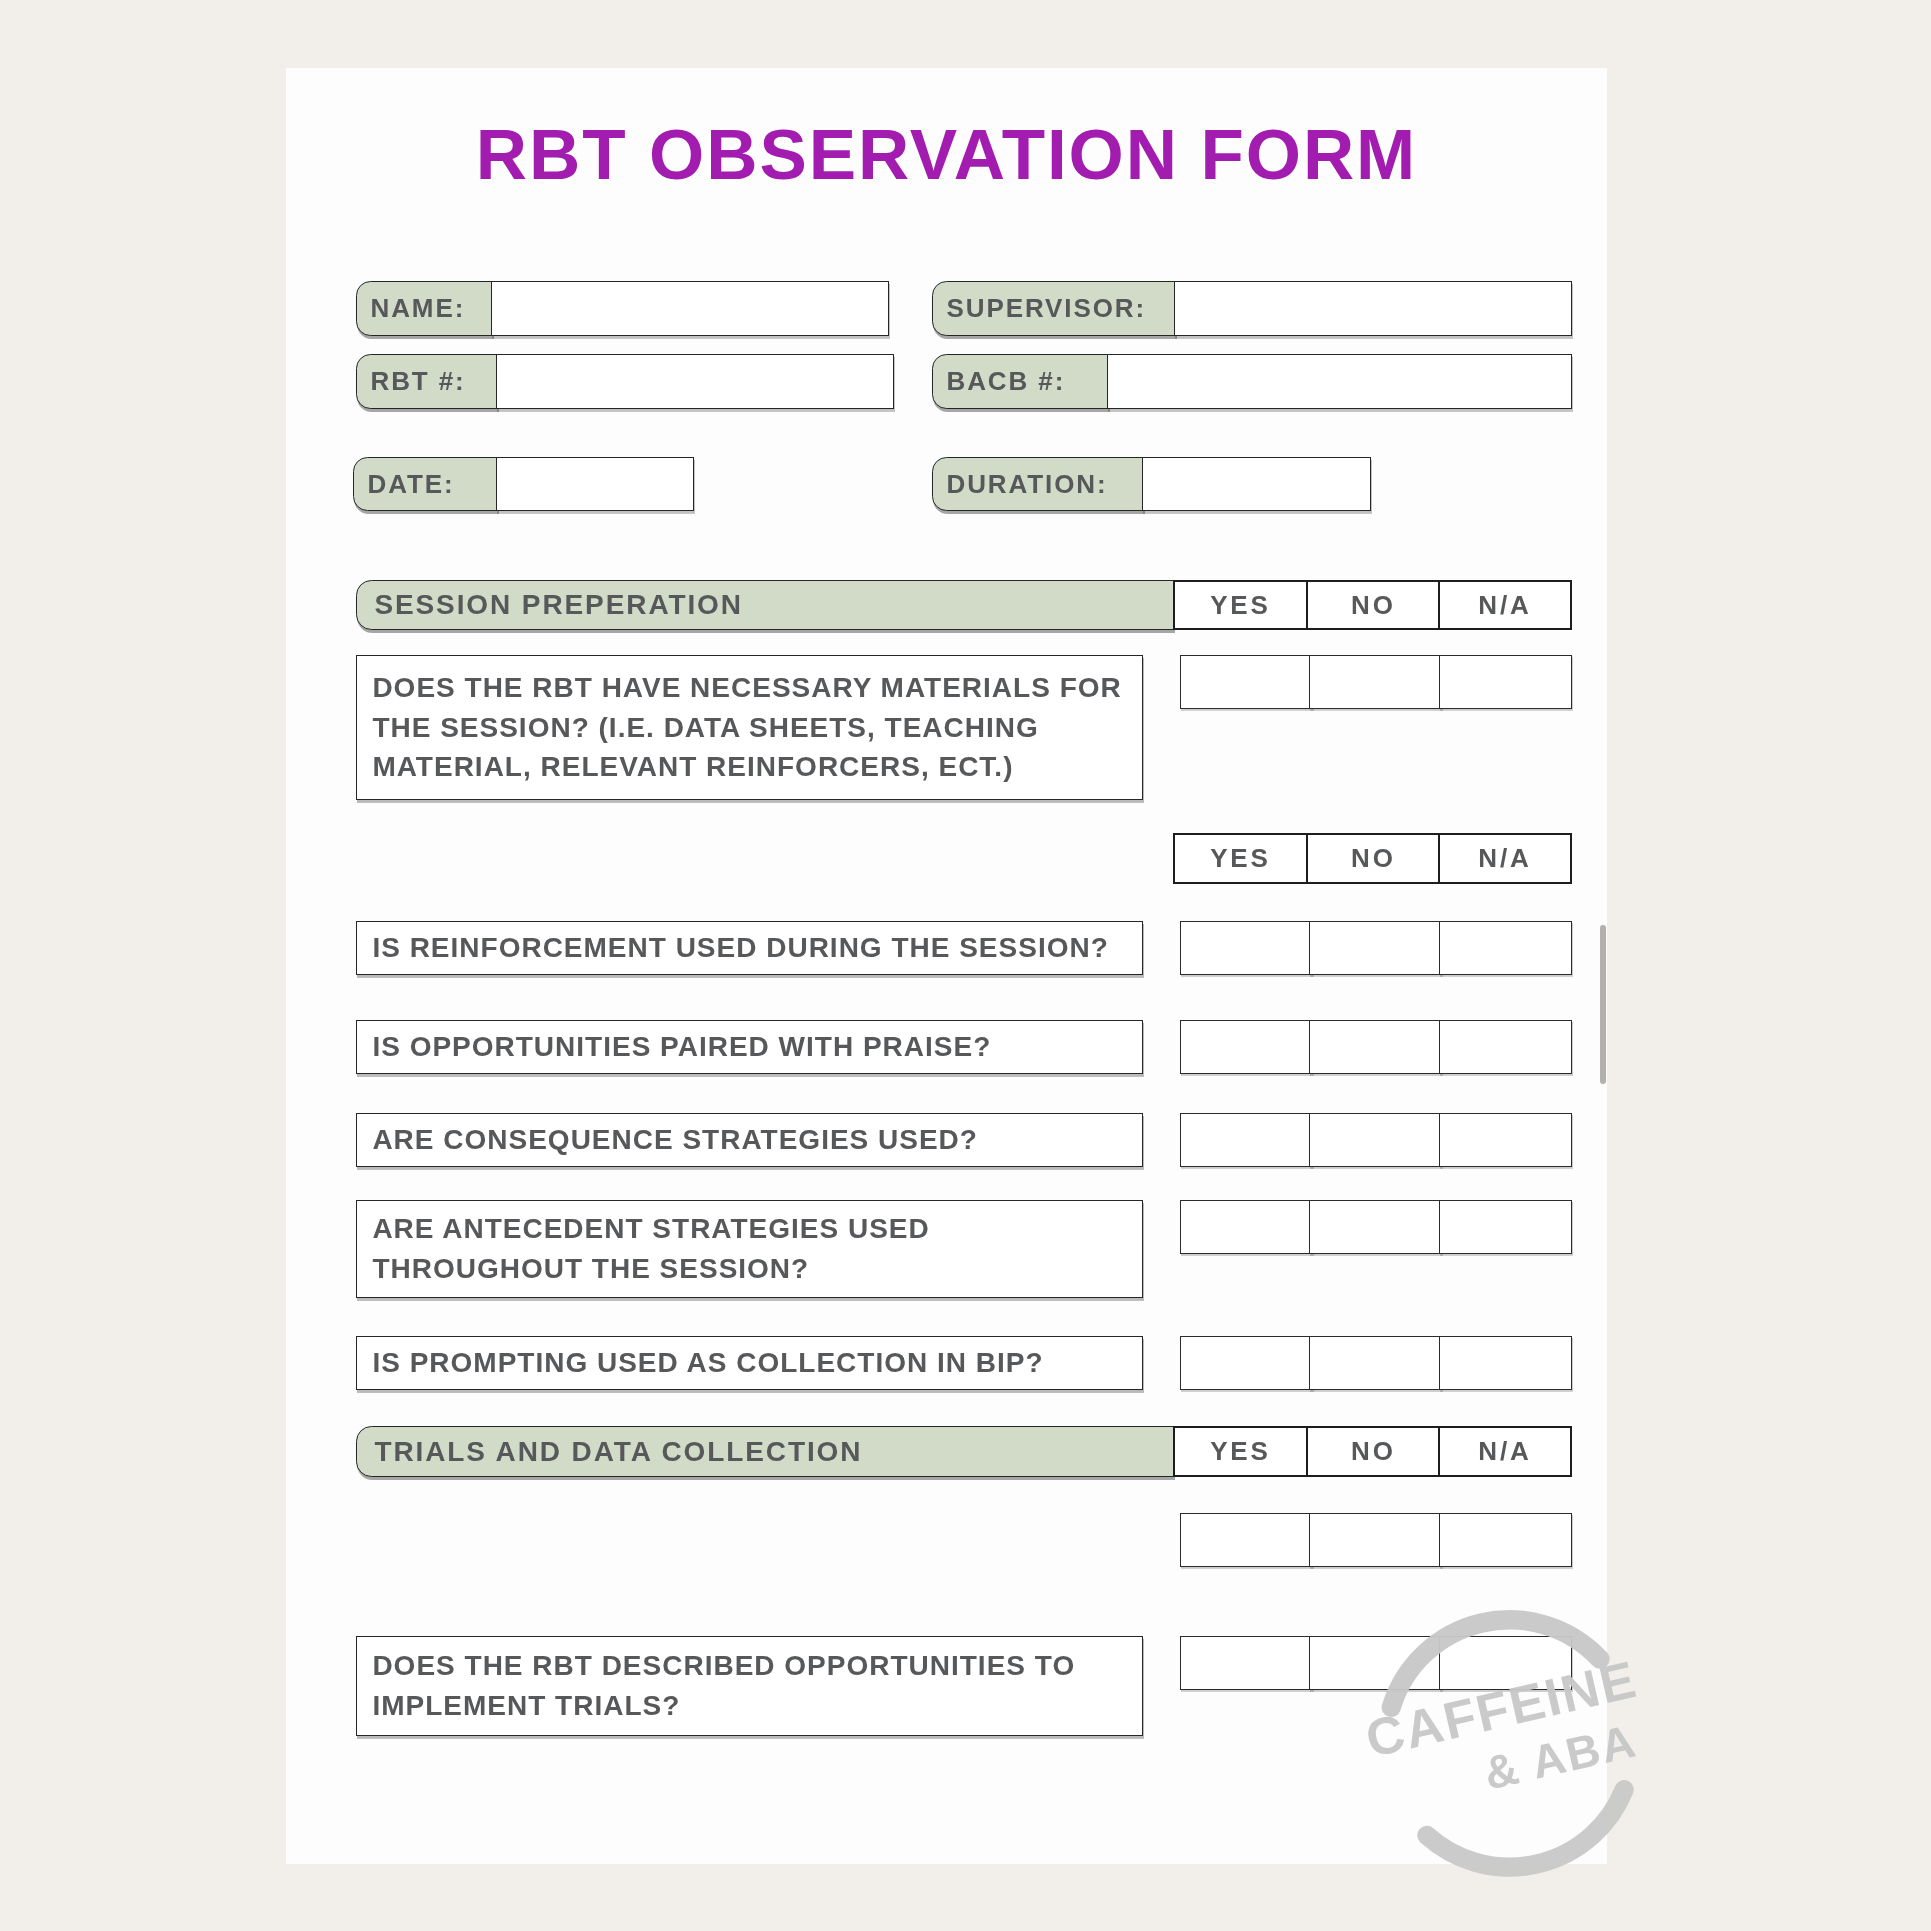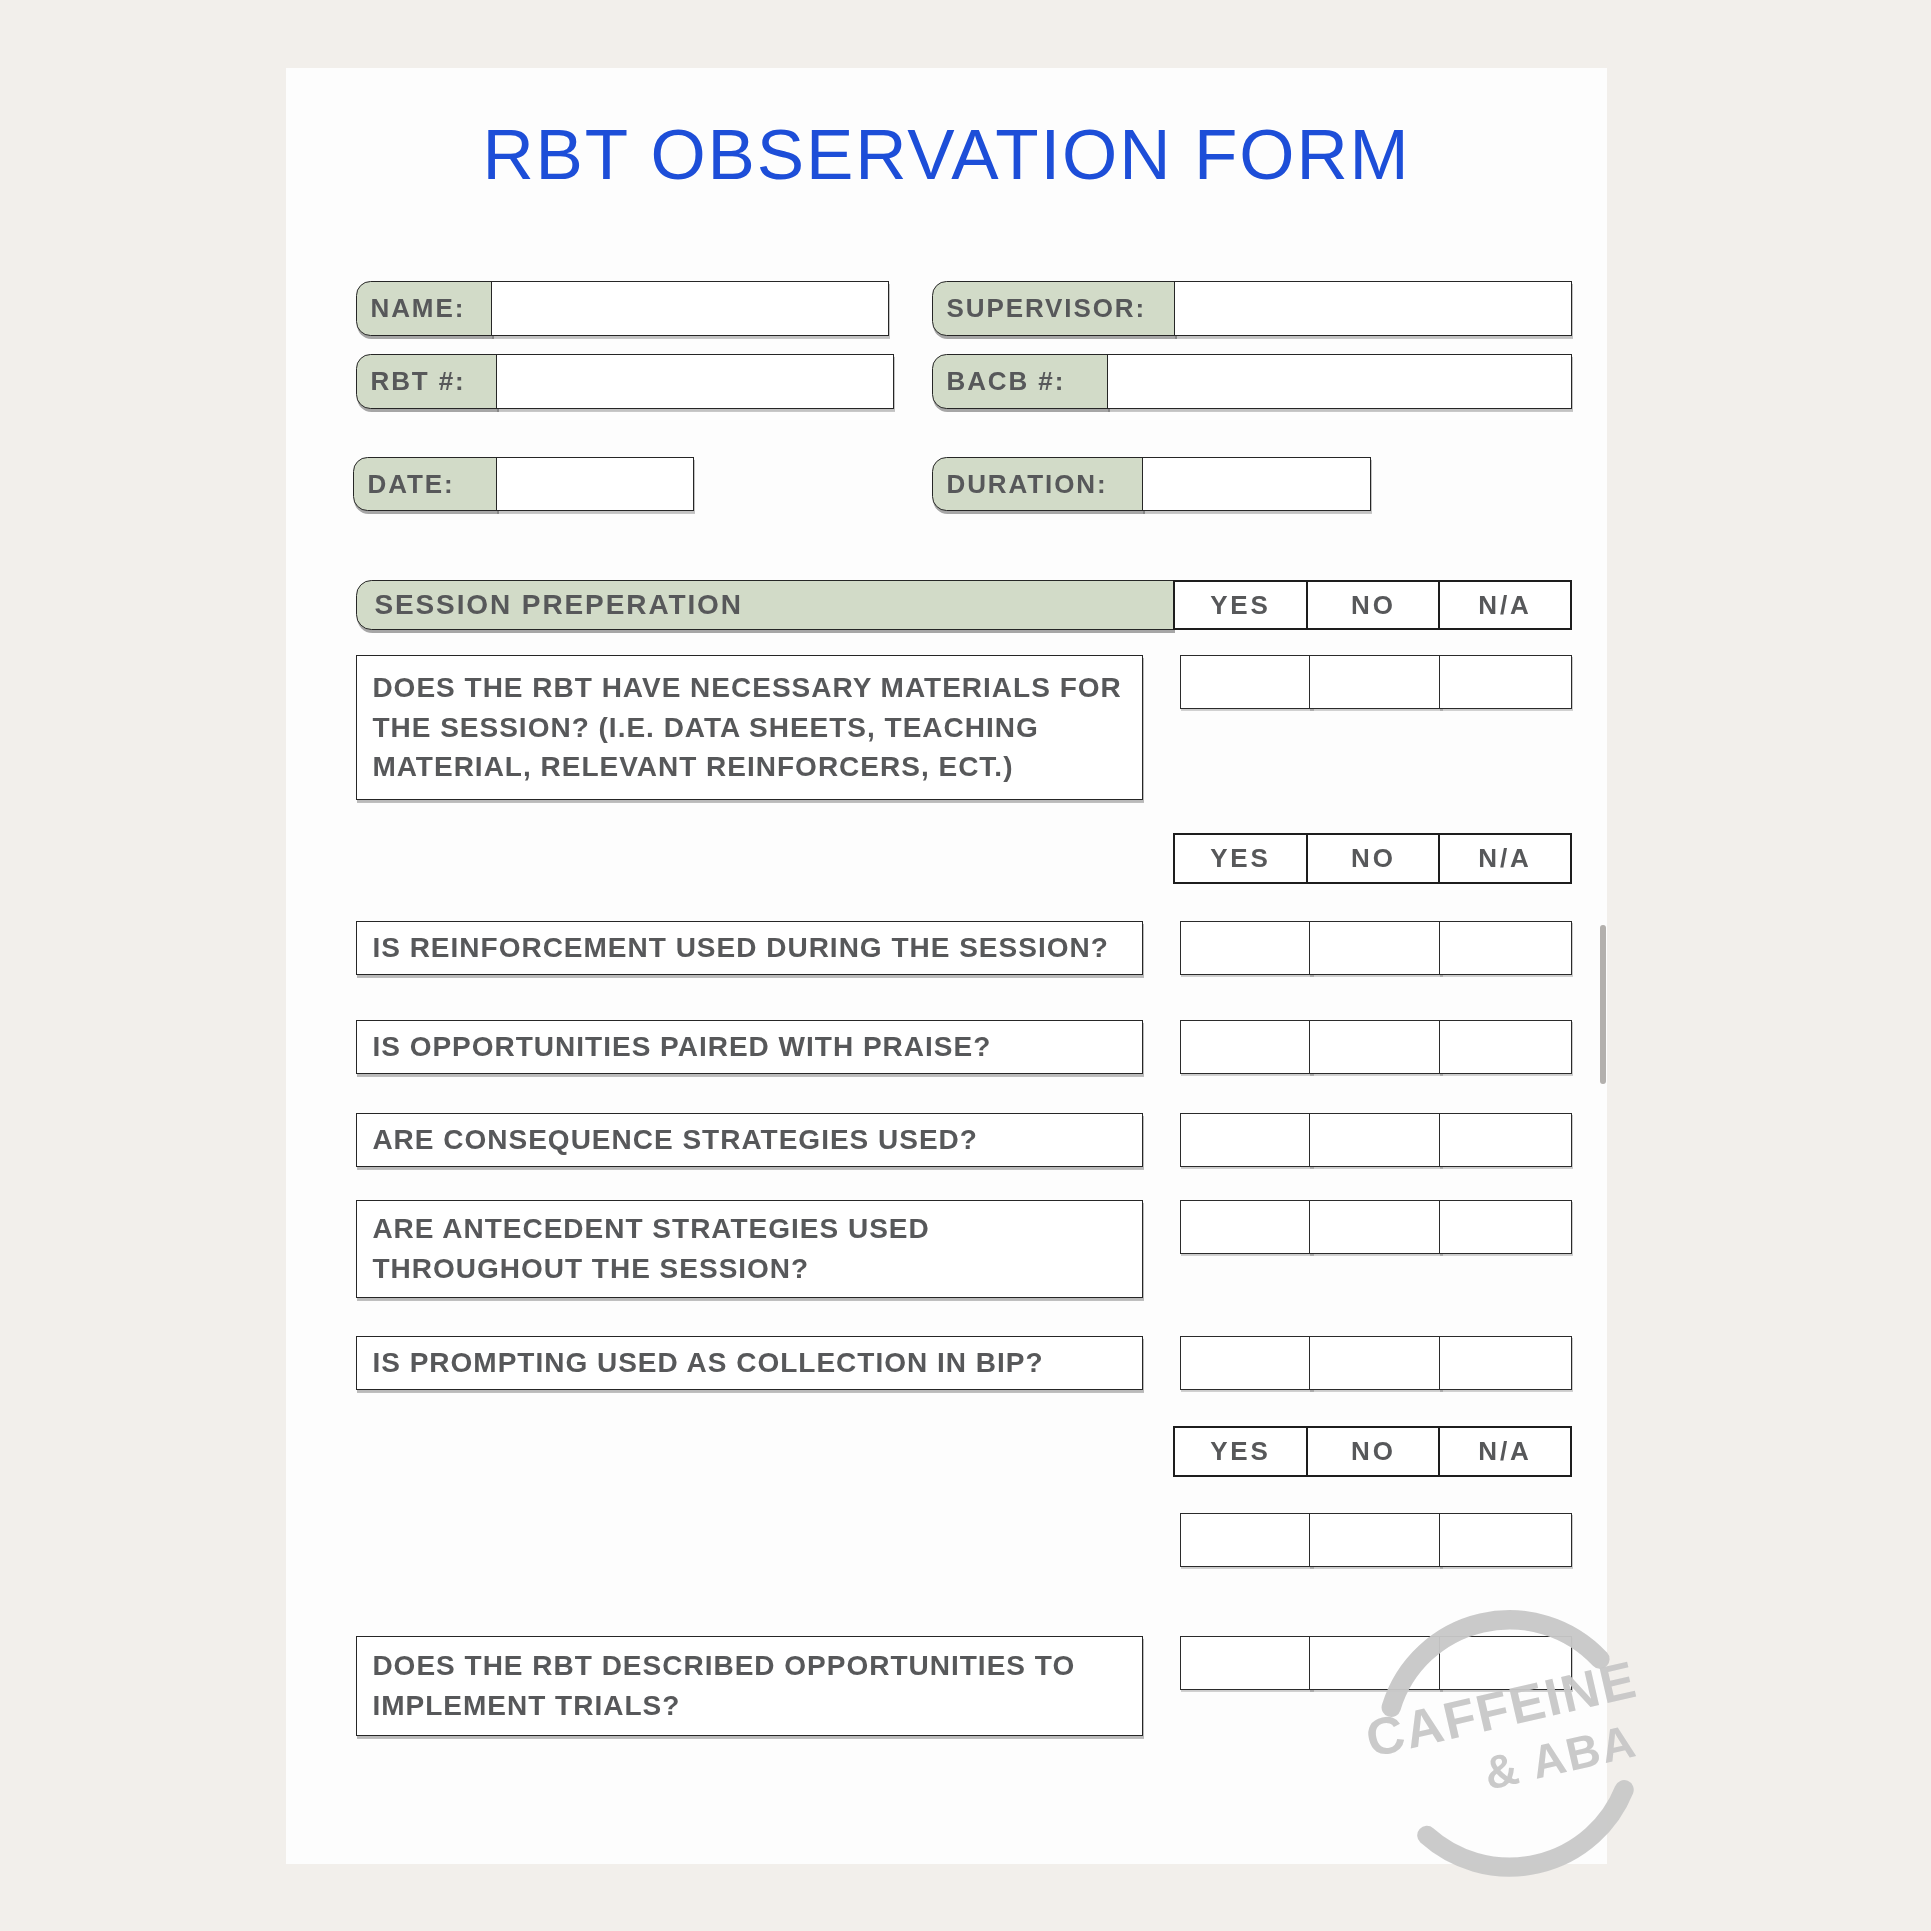--- a/index.html
+++ b/index.html
@@ -15,23 +15,23 @@
     left:286px;top:68px;
     width:1321px;height:1796px;
     background:#fdfdfd;
   }
   .title{
     position:absolute;
     left:0;right:0;top:46px;
     margin:0;
     text-align:center;
     font-size:71px;
-    font-weight:normal;
+    font-weight:bold;
     letter-spacing:1.9px;
-    color:#1d4ed8;
+    color:#a21caf;
   }
   .flabel{
     position:absolute;
     background:#d2dbc8;
     border:1.9px solid #262626;
     border-radius:14.5px 0 0 14.5px;
     display:flex;align-items:center;
     padding-left:13.5px;
     font-weight:bold;
     font-size:26px;
@@ -162,20 +162,21 @@
     <div class="qbox" style="left:70px;top:1132px;width:787px;height:98px">ARE ANTECEDENT STRATEGIES USED THROUGHOUT THE SESSION?</div>
     <div class="acell" style="left:894px;top:1132px;width:133px;height:54px"></div>
     <div class="acell" style="left:1023px;top:1132px;width:133px;height:54px"></div>
     <div class="acell" style="left:1153px;top:1132px;width:133px;height:54px"></div>
 
     <div class="qbox" style="left:70px;top:1268px;width:787px;height:54px">IS PROMPTING USED AS COLLECTION IN BIP?</div>
     <div class="acell" style="left:894px;top:1268px;width:133px;height:54px"></div>
     <div class="acell" style="left:1023px;top:1268px;width:133px;height:54px"></div>
     <div class="acell" style="left:1153px;top:1268px;width:133px;height:54px"></div>
 
+    <div class="sheader" style="left:70px;top:1358px;width:818px;height:51px">TRIALS AND DATA COLLECTION</div>
     <div class="optcell" style="left:887px;top:1358px;width:135px;height:51px">YES</div>
     <div class="optcell" style="left:1020px;top:1358px;width:135px;height:51px">NO</div>
     <div class="optcell" style="left:1152px;top:1358px;width:134px;height:51px">N/A</div>
 
     <div class="acell" style="left:894px;top:1445px;width:133px;height:54px"></div>
     <div class="acell" style="left:1023px;top:1445px;width:133px;height:54px"></div>
     <div class="acell" style="left:1153px;top:1445px;width:133px;height:54px"></div>
 
     <div class="qbox" style="left:70px;top:1568px;width:787px;height:100px">DOES THE RBT DESCRIBED OPPORTUNITIES TO IMPLEMENT TRIALS?</div>
     <div class="acell" style="left:894px;top:1568px;width:133px;height:54px"></div>

